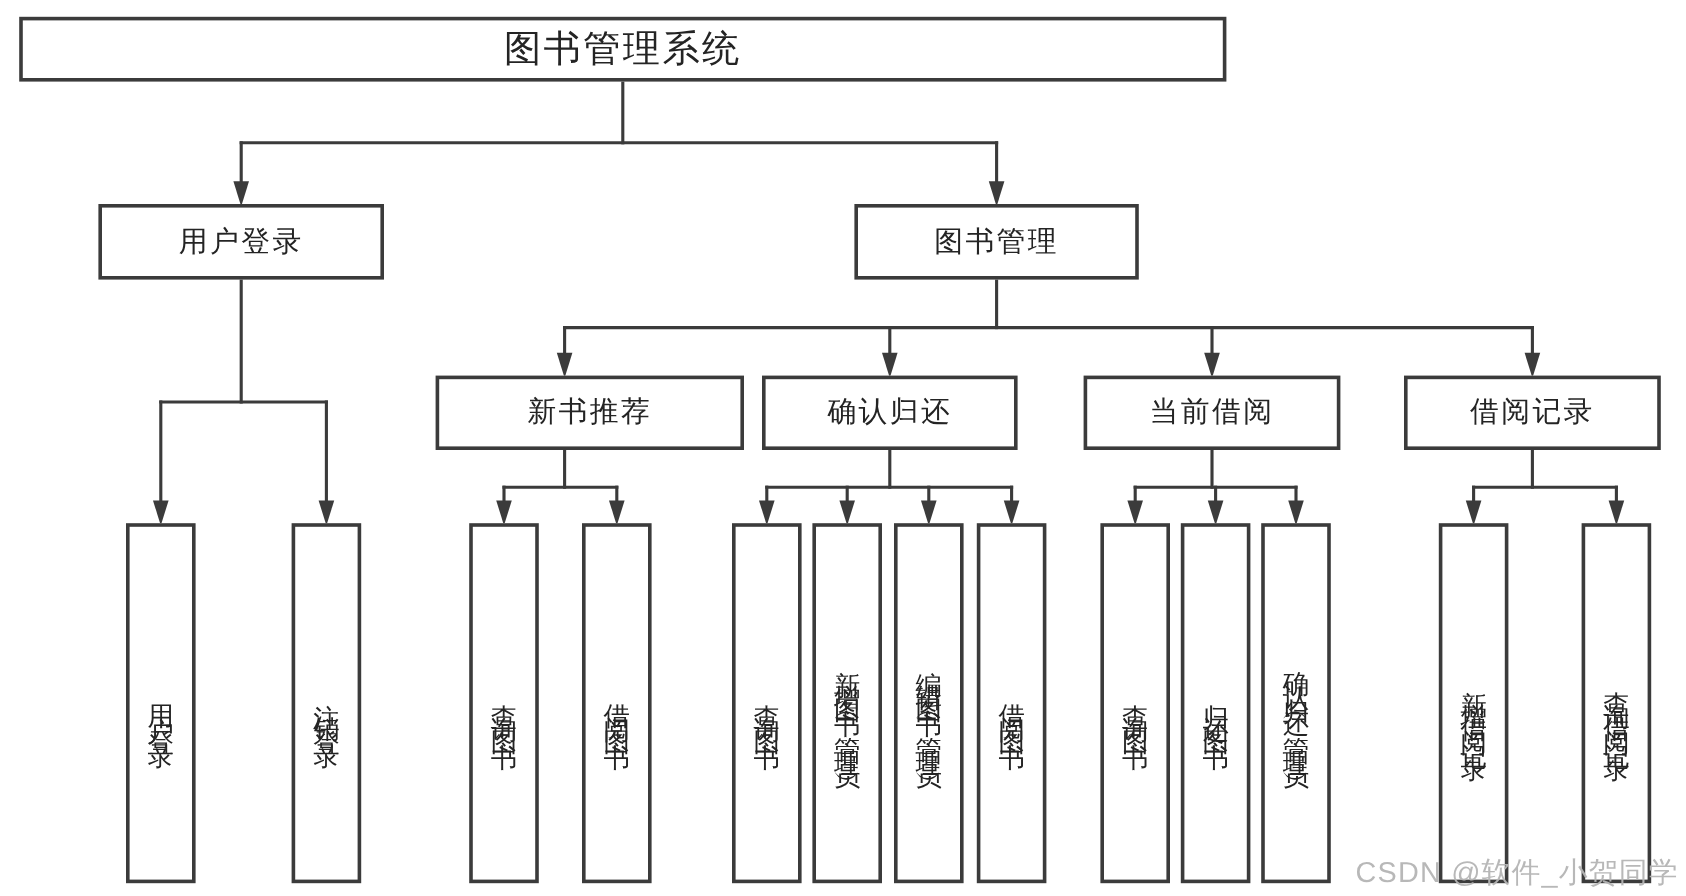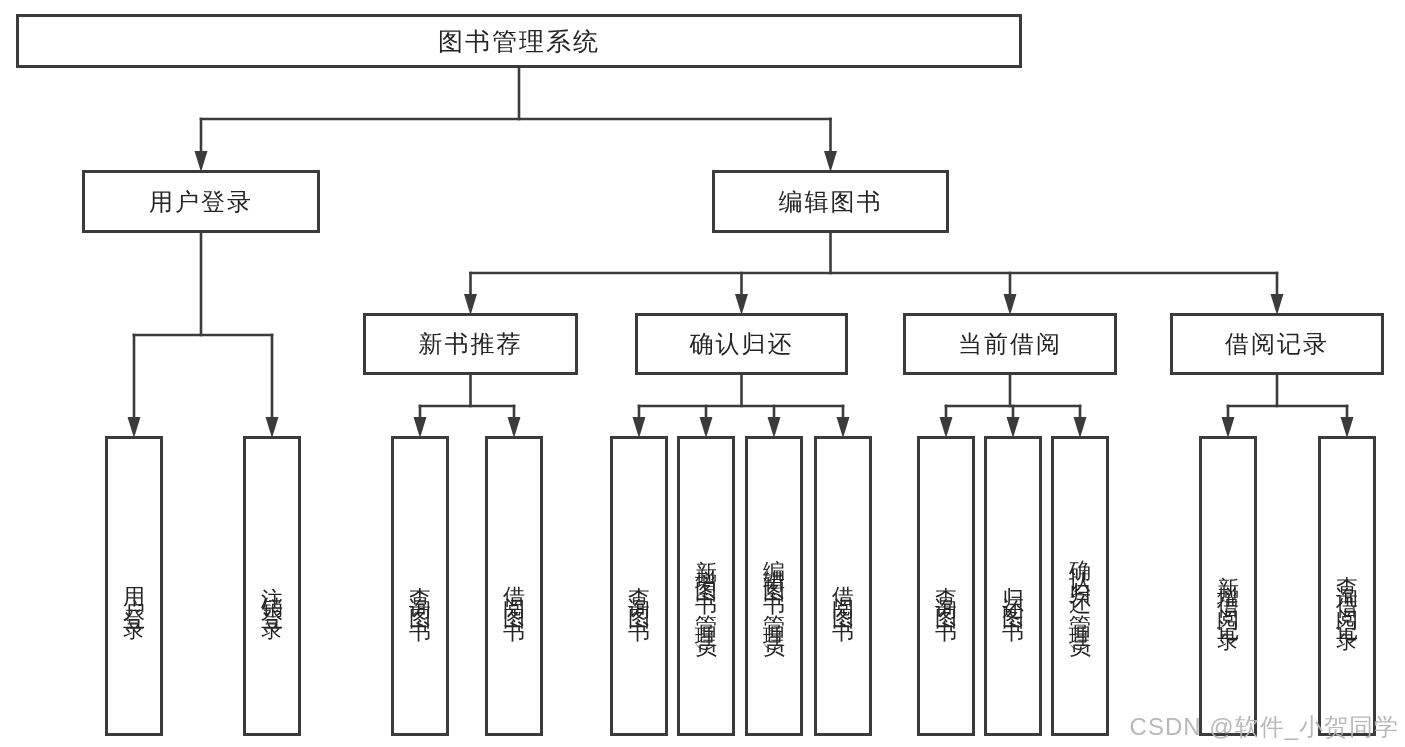--- a/index.html
+++ b/index.html
@@ -27,21 +27,21 @@
     border: 3px solid #3b3b3b;
     color: #242424;
     text-align: center;
     line-height: 1.15;
   }
   .node.h {
     font-size: 24px;
     letter-spacing: 2px;
   }
   .node.root {
-    font-size: 25px;
+    font-size: 31px;
   }
   .node.v {
     writing-mode: vertical-rl;
     text-orientation: mixed;
     font-size: 22px;
     letter-spacing: 11px;
     line-height: 1;
     padding-top: 10px;
   }
   .watermark {
@@ -111,23 +111,23 @@
       <line x1="1228" y1="406" x2="1347" y2="406" stroke="#3b3b3b" stroke-width="2.6" stroke-linecap="square"></line>
       <line x1="1228" y1="406" x2="1228" y2="424" stroke="#3b3b3b" stroke-width="2.6" stroke-linecap="square"></line>
       <polygon points="1221.5,417 1234.5,417 1228,438" fill="#3b3b3b"></polygon>
       <line x1="1347" y1="406" x2="1347" y2="424" stroke="#3b3b3b" stroke-width="2.6" stroke-linecap="square"></line>
       <polygon points="1340.5,417 1353.5,417 1347,438" fill="#3b3b3b"></polygon>
     </svg>
 
   <div class="node h root" style="left: 16px; top: 14px; width: 1006px; height: 54px; border-color: rgb(59, 59, 59); color: rgb(36, 36, 36); background: rgb(255, 255, 255);">图书管理系统</div>
 
   <div class="node h" style="left: 82px; top: 170px; width: 238px; height: 63px; border-color: rgb(59, 59, 59); color: rgb(36, 36, 36); background: rgb(255, 255, 255);">用户登录</div>
-  <div class="node h" style="left: 712px; top: 170px; width: 237px; height: 63px; border-color: rgb(59, 59, 59); color: rgb(36, 36, 36); background: rgb(255, 255, 255);">编辑图书</div>
+  <div class="node h" style="left: 712px; top: 170px; width: 237px; height: 63px; border-color: rgb(59, 59, 59); color: rgb(36, 36, 36); background: rgb(255, 255, 255);">图书管理</div>
 
-  <div class="node h" style="left: 363px; top: 313px; width: 215px; height: 62px; border-color: rgb(59, 59, 59); color: rgb(36, 36, 36); background: rgb(255, 255, 255);">新书推荐</div>
+  <div class="node h" style="left: 363px; top: 313px; width: 257px; height: 62px; border-color: rgb(59, 59, 59); color: rgb(36, 36, 36); background: rgb(255, 255, 255);">新书推荐</div>
   <div class="node h" style="left: 635px; top: 313px; width: 213px; height: 62px; border-color: rgb(59, 59, 59); color: rgb(36, 36, 36); background: rgb(255, 255, 255);">确认归还</div>
   <div class="node h" style="left: 903px; top: 313px; width: 214px; height: 62px; border-color: rgb(59, 59, 59); color: rgb(36, 36, 36); background: rgb(255, 255, 255);">当前借阅</div>
   <div class="node h" style="left: 1170px; top: 313px; width: 214px; height: 62px; border-color: rgb(59, 59, 59); color: rgb(36, 36, 36); background: rgb(255, 255, 255);">借阅记录</div>
 
   <div class="node v" style="left: 105px; top: 436px; width: 58px; height: 300px; border-color: rgb(59, 59, 59); color: rgb(36, 36, 36); background: rgb(255, 255, 255);">用户登录</div>
   <div class="node v" style="left: 243px; top: 436px; width: 58px; height: 300px; border-color: rgb(59, 59, 59); color: rgb(36, 36, 36); background: rgb(255, 255, 255);">注销登录</div>
 
   <div class="node v" style="left: 391px; top: 436px; width: 58px; height: 300px; border-color: rgb(59, 59, 59); color: rgb(36, 36, 36); background: rgb(255, 255, 255);">查询图书</div>
   <div class="node v" style="left: 485px; top: 436px; width: 58px; height: 300px; border-color: rgb(59, 59, 59); color: rgb(36, 36, 36); background: rgb(255, 255, 255);">借阅图书</div>
 

